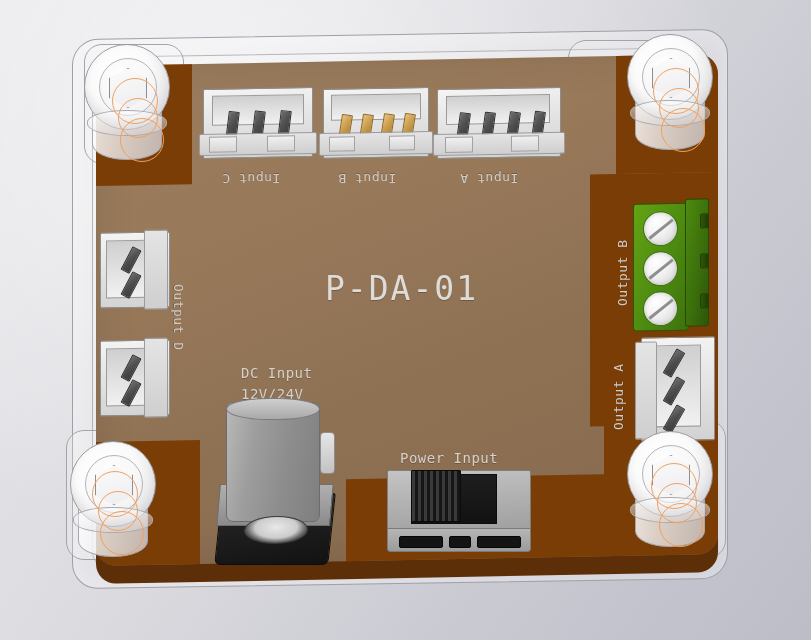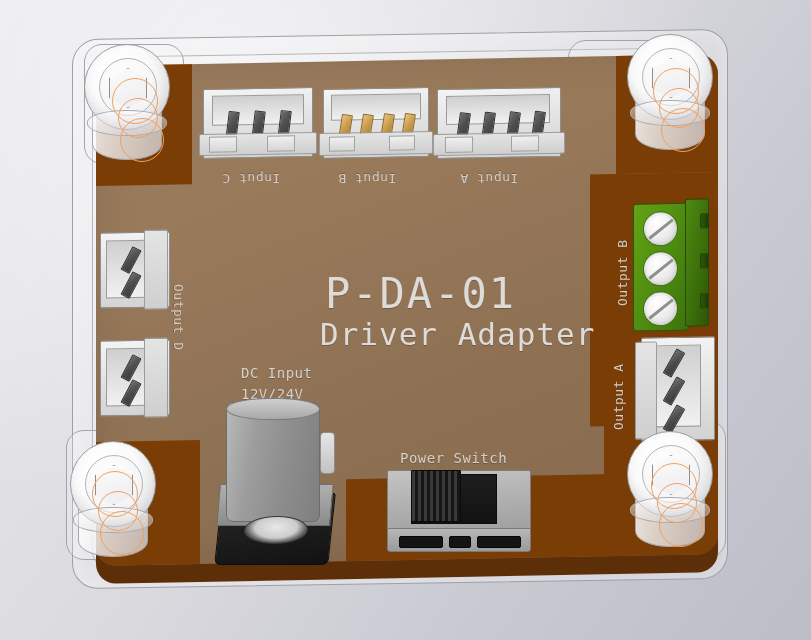--- a/index.html
+++ b/index.html
@@ -72,21 +72,21 @@
   .silk{
     position:absolute;
     color:#d8d6d2;
     font-family:"DejaVu Sans Mono", monospace;
     letter-spacing:.5px;
     text-shadow:0 1px 0 rgba(60,40,25,.35);
     white-space:nowrap;
     -webkit-font-smoothing:antialiased;
   }
   .silk-title{
-    font-size:42px;
+    font-size:33px;
     font-weight:300;
     letter-spacing:2px;
     color:#dedcd9;
   }
   .silk-sub{
     font-size:31px;
     font-weight:300;
     letter-spacing:1px;
     color:#dedcd9;
   }
@@ -304,35 +304,34 @@
       <div class="pcb-notch notch-tl"></div>
       <div class="pcb-notch notch-tr"></div>
       <div class="pcb-notch notch-bl"></div>
       <div class="pcb-notch notch-br"></div>
       <div class="pcb-notch notch-right-strip"></div>
       <div class="pcb-notch notch-bottom-strip"></div>
     </div>
   </div>
 
   <div class="silk silk-title" style="left:325px;top:269px;">P-DA-01</div>
-  <div class="silk silk-sub" style="left:320px;top:316px;">Driver Adapter</div>
 
   <div class="silk silk-sm rot180" style="left:222px;top:171px;">Input C</div>
   <div class="silk silk-sm rot180" style="left:338px;top:171px;">Input B</div>
   <div class="silk silk-sm rot180" style="left:460px;top:171px;">Input A</div>
 
   <div class="silk silk-sm rotm90" style="left:186px;top:284px;">Output D</div>
 
   <div class="silk silk-sm rot90" style="left:615px;top:306px;">Output B</div>
   <div class="silk silk-sm rot90" style="left:611px;top:430px;">Output A</div>
 
   <div class="silk silk-md" style="left:241px;top:365px;">DC Input</div>
   <div class="silk silk-md" style="left:241px;top:386px;">12V/24V</div>
 
-  <div class="silk silk-md" style="left:400px;top:450px;">Power Switch</div>
+  <div class="silk silk-md" style="left:400px;top:450px;">Power Input</div>
 
   <div class="conn" style="left:203px;top:88px;width:108px;height:68px;transform:skewY(-1deg);">
     <div class="conn-body"></div>
     <div class="conn-cav" style="left:9px;top:7px;width:90px;height:28px;"></div>
     <div class="pin" style="left:24px;top:23px;width:9px;height:28px;transform:rotate(7deg);"></div>
     <div class="pin" style="left:50px;top:23px;width:9px;height:28px;transform:rotate(7deg);"></div>
     <div class="pin" style="left:76px;top:23px;width:9px;height:28px;transform:rotate(7deg);"></div>
     <div class="conn-skirt" style="left:-4px;top:45px;width:116px;height:20px;"></div>
     <div class="pin-tab" style="left:6px;top:48px;width:26px;height:14px;"></div>
     <div class="pin-tab" style="left:64px;top:48px;width:26px;height:14px;"></div>

